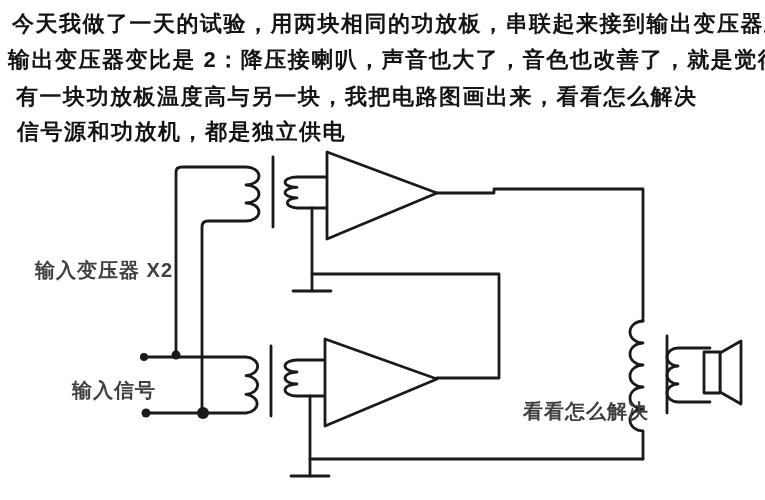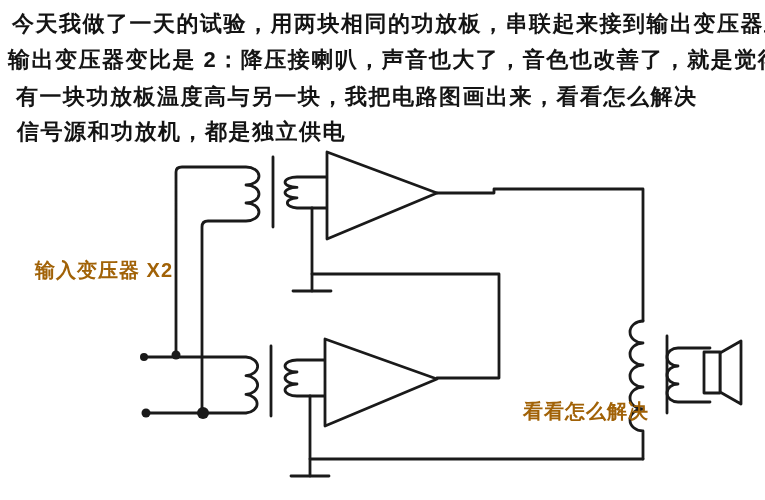--- a/index.html
+++ b/index.html
@@ -6,21 +6,21 @@
   .canvas {
     position:relative; width:765px; height:500px; background:#ffffff;
     overflow:hidden; font-family:"Liberation Sans", sans-serif; color:#141414;
   }
   .tline {
     position:absolute; font-weight:700; font-size:22px; letter-spacing:1.5px;
     white-space:nowrap; color:#141414;
   }
   .dlabel {
     position:absolute; font-weight:700; font-size:20px; letter-spacing:1px;
-    white-space:nowrap; color:#a16207;
+    white-space:nowrap; color:#404040;
   }
   svg.circuit { position:absolute; left:0; top:0; }
   .ink   { stroke:#1a1a1a; stroke-width:2.8; fill:none; stroke-linejoin:round; stroke-linecap:round; }
   .inkfw { stroke:#1a1a1a; stroke-width:2.8; fill:#ffffff; stroke-linejoin:round; stroke-linecap:round; }
   .dot   { fill:#1a1a1a; stroke:none; }
 </style>
 </head>
 <body>
 
 <div class="canvas">
@@ -88,15 +88,16 @@
            L 710,402"></path>
     </g>
 
     <g>
       <path class="inkfw" d="M 720,353 L 741,341 L 741,404 L 720,392 Z"></path>
       <rect class="inkfw" x="704" y="352" width="16" height="41"></rect>
     </g>
   </svg>
 
   <div class="dlabel" style="left:35px;  top:257px;">输入变压器 X2</div>
+  <div class="dlabel" style="left:72px;  top:377px;">输入信号</div>
   <div class="dlabel" style="left:523px; top:398px;">看看怎么解决</div>
 
 </div>
 
 </body></html>

